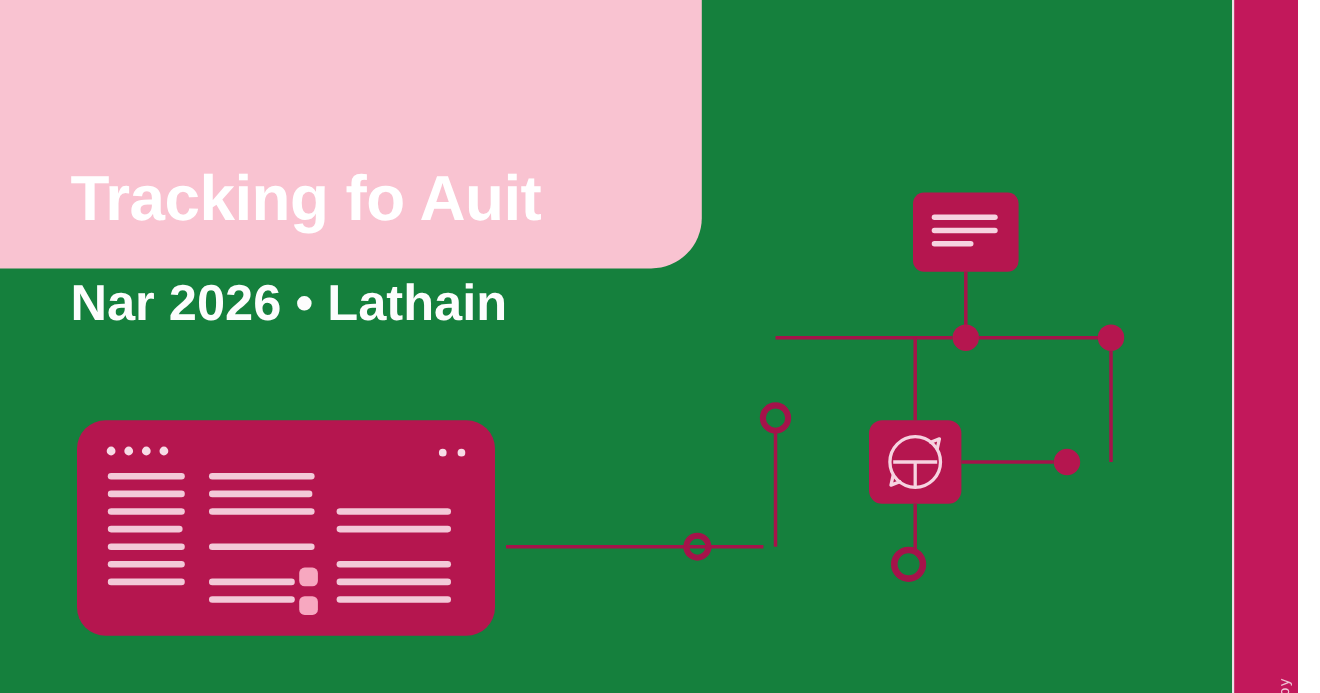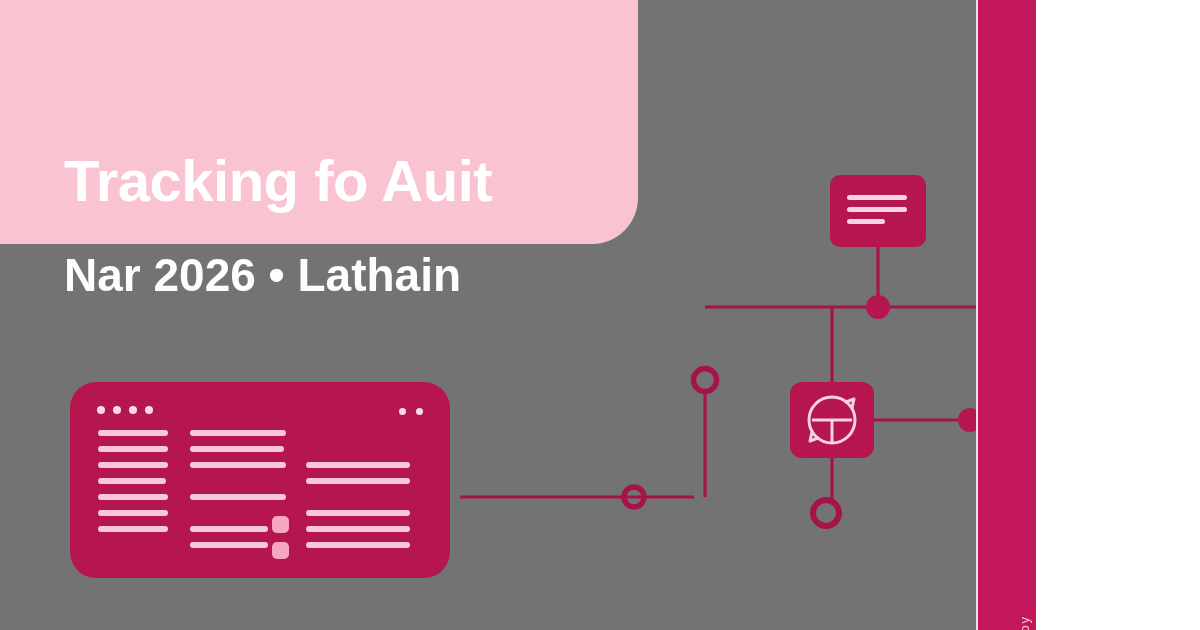--- a/index.html
+++ b/index.html
@@ -11,23 +11,23 @@
     height: 630px;
     background: #ffffff;
     font-family: "Liberation Sans", sans-serif;
     overflow: hidden;
     position: relative;
   }
 
   #stage {
     position: absolute;
     left: 0; top: 0;
-    width: 1036px;
-    height: 630px;
-    background: #737373;
+    width: 1180px;
+    height: 630px;
+    background: #15803d;
     overflow: hidden;
   }
 
   
   .header-band {
     position: absolute;
     left: -20px;
     top: 0;
     width: 658px;
     height: 244px;

